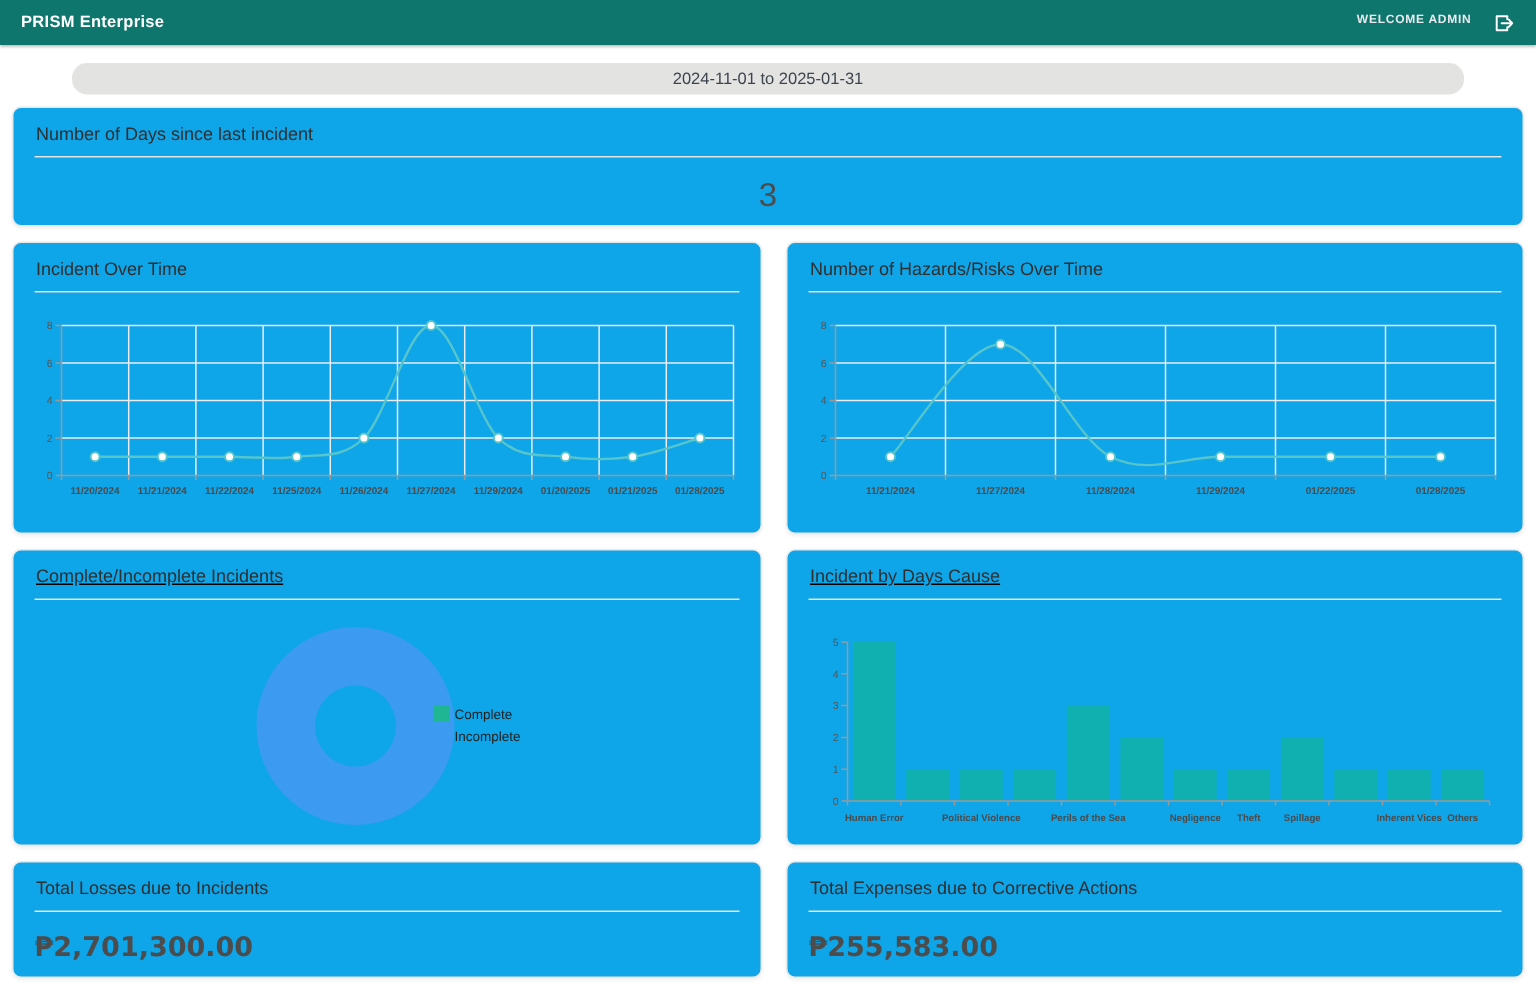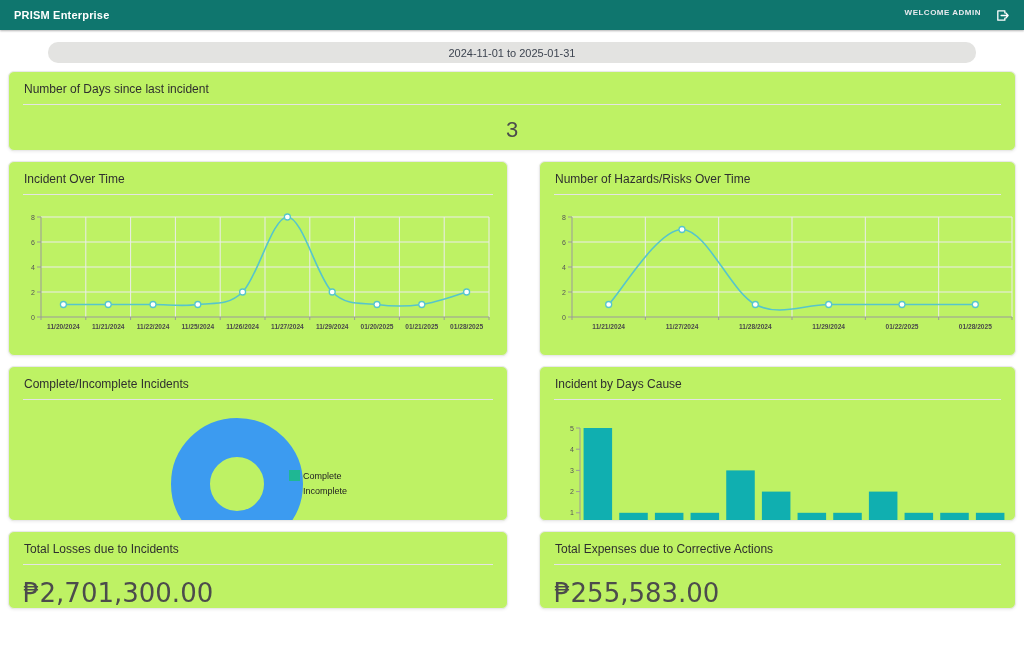--- a/index.html
+++ b/index.html
@@ -12,32 +12,32 @@
   .nav-right { display:flex; align-items:flex-start; gap:14px; }
   .welcome { color:#e8eaee; font-size:8px; font-weight:bold; letter-spacing:.5px; }
   .logout { width:15px; height:15px; display:inline-flex; cursor:pointer; }
   .logout svg { width:100%; height:100%; }
   
   .pill-row { padding:12px 48px 0; }
   .date-pill { display:block; width:100%; height:21px; border:none; border-radius:10px;
     background:#e3e3e1; color:#3d4450; font-size:11px; font-family:inherit; cursor:pointer; }
   
   .content { padding:8px 8px 0; }
-  .grid2 { display:grid; grid-template-columns:500px 1fr; gap:31px; margin-top:10px; }
-  .card { background:#bef264; border:1px solid #e9e9e9; border-radius:6px;
+  .grid2 { display:grid; grid-template-columns:500px 1fr; gap:16px; margin-top:10px; }
+  .card { background:#0ea5e9; border:1px solid #e9e9e9; border-radius:6px;
     box-shadow:0 1px 3px rgba(0,0,0,.07); overflow:hidden; position:relative; }
   .card-title { font-size:12px; font-weight:400; color:#2f2f2f; padding:11px 15px 7px; line-height:1.15; }
   .divider { border-top:1px solid #e4e4e4; margin:0 14px; }
   .card.full { height:80px; }
   .card.chart { height:195px; }
-  .card.tall { height:155px; }
+  .card.tall { height:198px;text-decoration:underline; }
   .card.money { height:78px; }
   .big-center { text-align:center; font-size:22px; color:#4c4c4c; margin-top:12px; }
-  .big-money { font-size:26px; color:#4c4c4c; padding:13px 14px 0;
-    font-family:"DejaVu Sans","Liberation Sans",sans-serif; }
+  .big-money { font-size:18px; color:#4c4c4c; padding:13px 14px 0;
+    font-family:"DejaVu Sans","Liberation Sans",sans-serif;font-weight:bold; }
   svg.chart-svg { display:block; font-family:"Liberation Sans",sans-serif; }
   .line-svg { margin:14px 0 0 6px; }
   .bar-svg  { margin:20px 0 0 14px; }
   .donut-svg{ margin:2px 0 0 0; }
 </style>
 </head>
 <body>
 
 <header class="navbar">
   <div class="brand">PRISM Enterprise</div>

